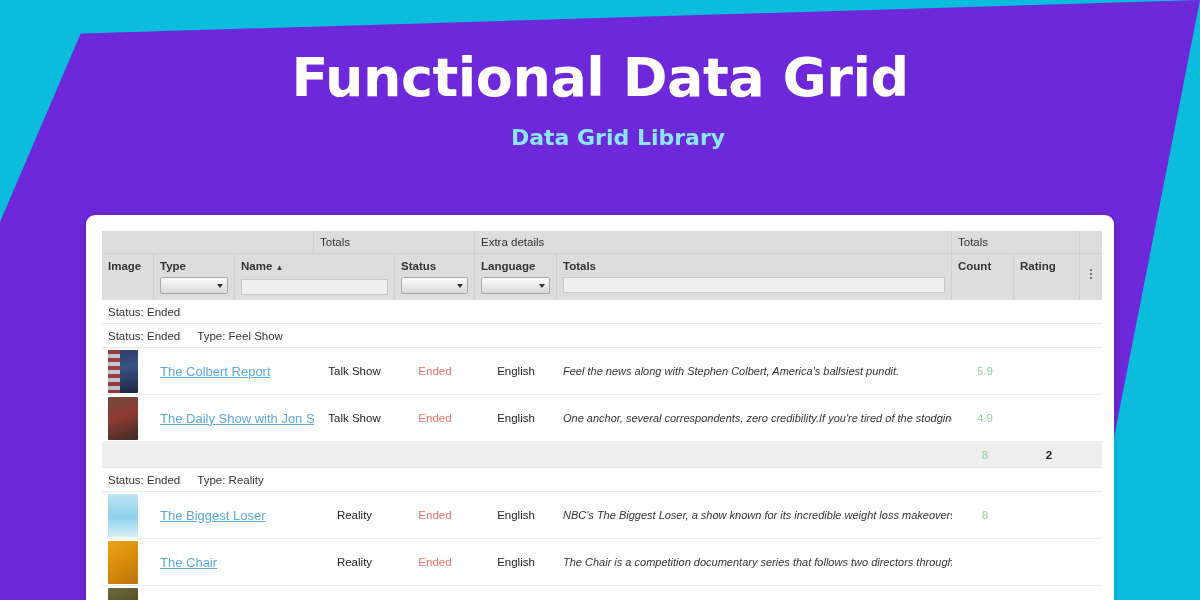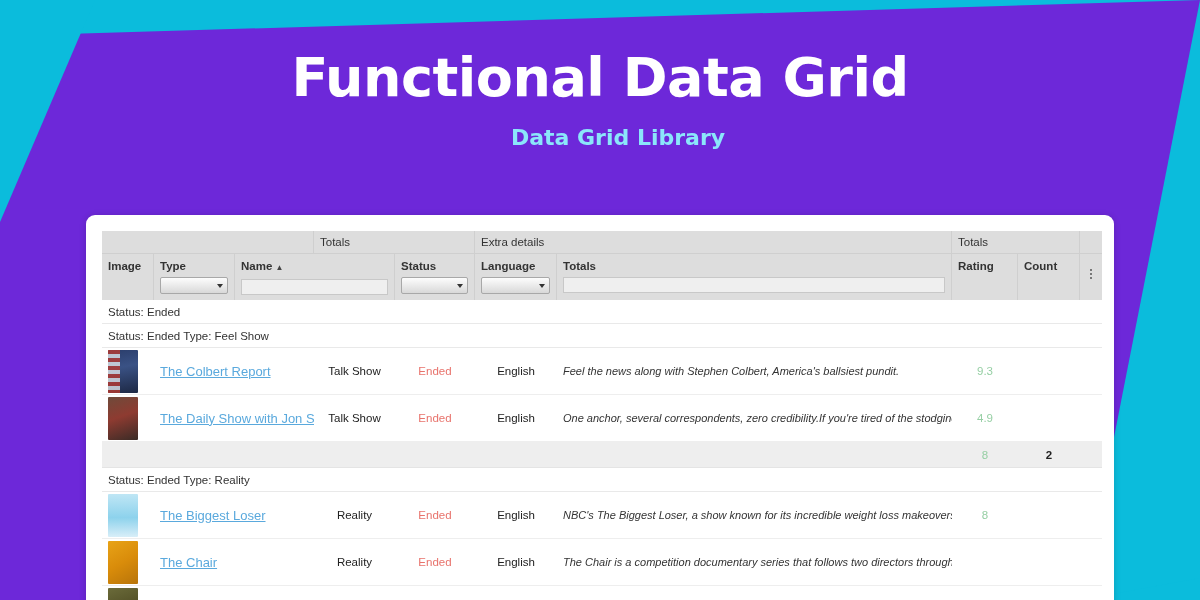--- a/index.html
+++ b/index.html
@@ -179,21 +179,21 @@
   .group-row {
     height: 24px;
     line-height: 24px;
     padding-left: 6px;
     border-bottom: 1px solid #e9e9e9;
     color: #333;
     background: #fff;
     font-size: 11.5px;
     white-space: nowrap;
   }
-  .group-row .gkey { }
+  .group-row .gkey { margin-right: 14px; }
 
   .data-row {
     display: flex;
     align-items: center;
     height: 47px;
     border-bottom: 1px solid #eeeeee;
     background: #fff;
   }
   .data-row .cell { padding: 0 6px; }
 
@@ -319,26 +319,26 @@
           <div class="filter-select">
             <span class="caret"></span>
           </div>
         </div>
 
         <div class="cell w-summ">
           <span class="hdr-label">Totals</span>
           <input class="filter-input" type="text" value="" style="">
         </div>
 
+        <div class="cell w-count">
+          <span class="hdr-label">Count</span>
+        </div>
+
         <div class="cell w-rate">
           <span class="hdr-label">Rating</span>
-        </div>
-
-        <div class="cell w-count">
-          <span class="hdr-label">Count</span>
         </div>
 
         <div class="cell w-menu nobordr">
           <div class="kebab">
             <i></i>
             <i></i>
             <i></i>
           </div>
         </div>
       </div>
@@ -356,21 +356,21 @@
         <div class="cell w-img">
           <div class="thumb t-colbert"></div>
         </div>
         <div class="cell w-name">
           <span class="row-link">The Colbert Report</span>
         </div>
         <div class="cell w-type c-center">Talk Show</div>
         <div class="cell w-stat c-center status-ended">Ended</div>
         <div class="cell w-lang c-center">English</div>
         <div class="cell w-summ summary">Feel the news along with Stephen Colbert, America's ballsiest pundit.</div>
-        <div class="cell w-rate c-center rating">9.3</div>
+        <div class="cell w-rate c-center rating">5.9</div>
         <div class="cell w-count"></div>
         <div class="cell w-menu"></div>
       </div>
 
       <div class="data-row">
         <div class="cell w-img">
           <div class="thumb t-daily"></div>
         </div>
         <div class="cell w-name">
           <span class="row-link">The Daily Show with Jon Stewart</span>

